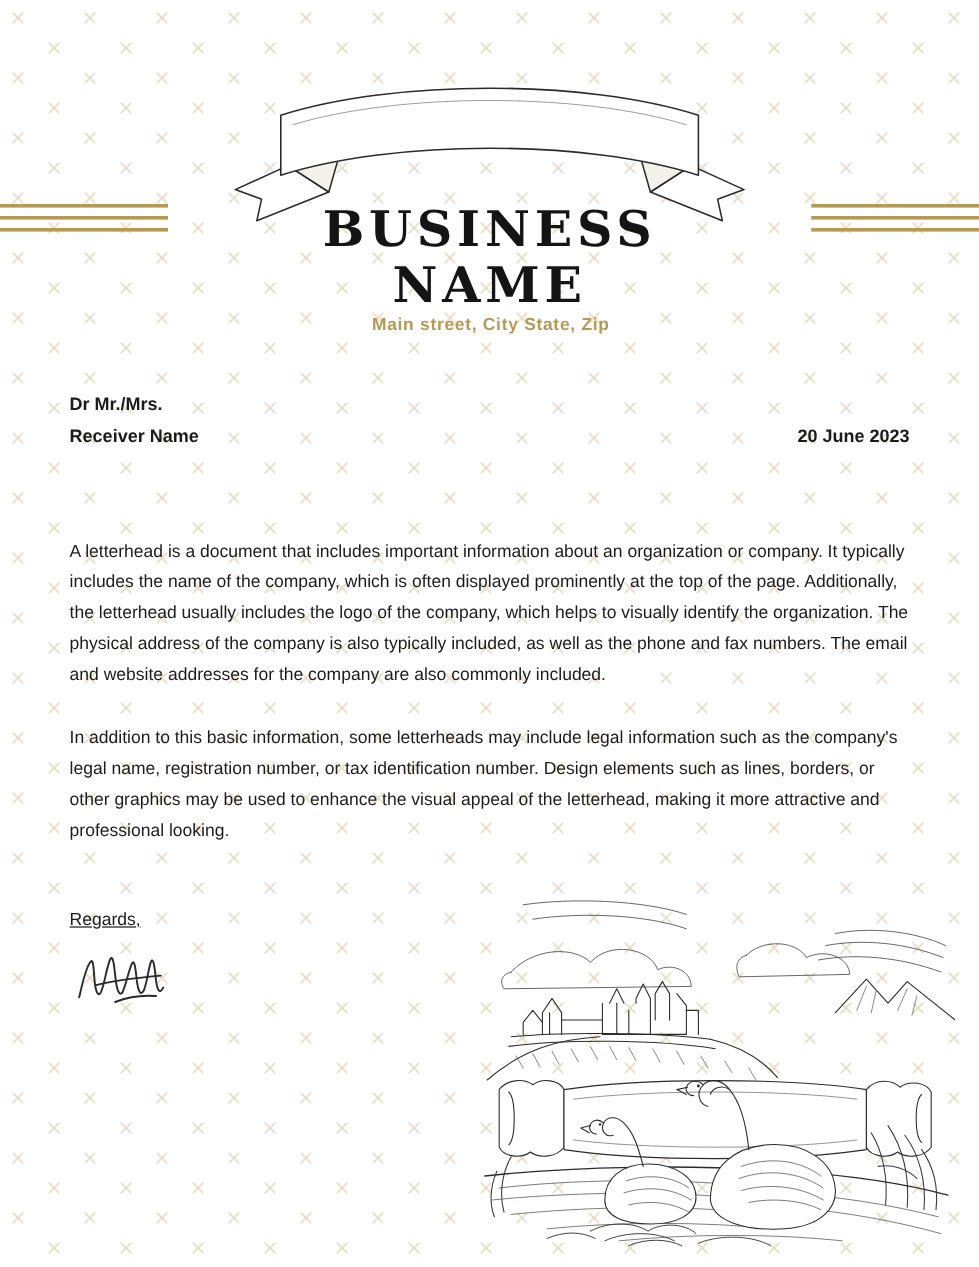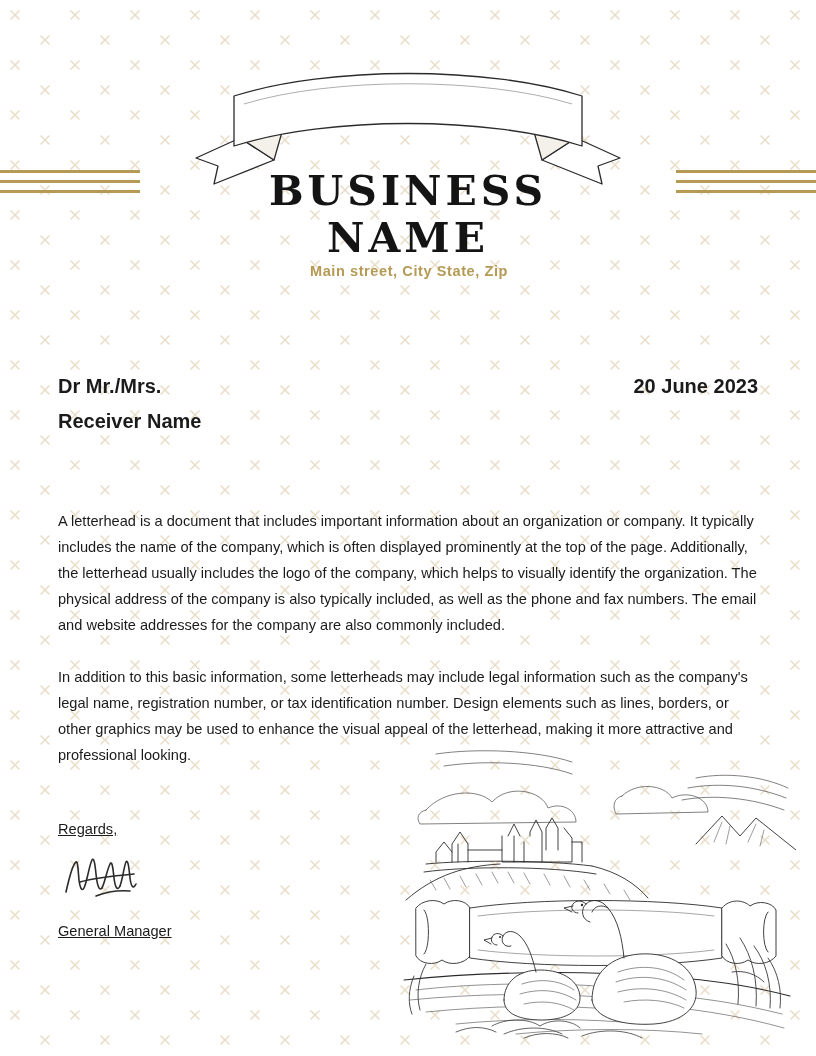--- a/index.html
+++ b/index.html
@@ -96,25 +96,24 @@
   .content {
     position: absolute;
     left: 58px;
     right: 58px;
     top: 325px;
   }
 
   .meta-row {
     display: flex;
     justify-content: space-between;
-    align-items: flex-start;
-    font-size: 20px;
+    align-items: flex-end;
+    font-size: 15px;
     font-weight: 700;
     color: #1b1b1b;
-    margin-top: 44px;
   }
   .recipient div { line-height: 1.75; }
   .letter-date { line-height: 1.75; }
 
   .para {
     margin-top: 0;
     font-size: 14.6px;
     line-height: 1.78;
     color: #1b1b1b;
     text-align: left;
@@ -224,21 +223,20 @@
       <svg class="signature" viewBox="0 0 90 58" aria-hidden="true">
         <g fill="none" stroke="#2a2a2a" stroke-width="1.6" stroke-linecap="round" stroke-linejoin="round">
           <path d="M6 44 C10 26 13 16 16 14 C18 13 18 22 19 32 C20 40 22 44 24 40 C27 34 29 18 32 12 C34 9 35 16 36 26 C37 36 39 44 42 40"></path>
           <path d="M42 40 C45 34 47 22 50 16 C52 12 53 20 54 30 C55 38 57 44 60 38"></path>
           <path d="M60 38 C63 30 64 18 66 14 C68 11 69 20 70 30 C71 38 73 42 76 36"></path>
           <path d="M20 34 C34 30 52 28 74 26"></path>
           <path d="M36 48 C46 44 58 42 70 43"></path>
         </g>
       </svg>
 
-      <div class="sign-title">General Manager</div>
     </div>
   </div>
 
   <div class="illustration">
     <svg width="400" height="310" viewBox="0 0 400 310" aria-hidden="true">
       <g stroke="#2b2b2b" fill="none" stroke-width="0.9" stroke-linecap="round" stroke-linejoin="round">
 
         <g stroke="#4a4a4a" stroke-width="0.7">
           <path d="M30 78 C48 58 82 56 96 70 C112 52 146 58 152 76 C166 70 180 78 180 90 L24 92 C20 86 22 80 30 78 Z"></path>
           <path d="M226 64 C240 50 268 52 276 66 C292 58 312 66 312 80 L220 82 C216 74 218 66 226 64 Z"></path>

